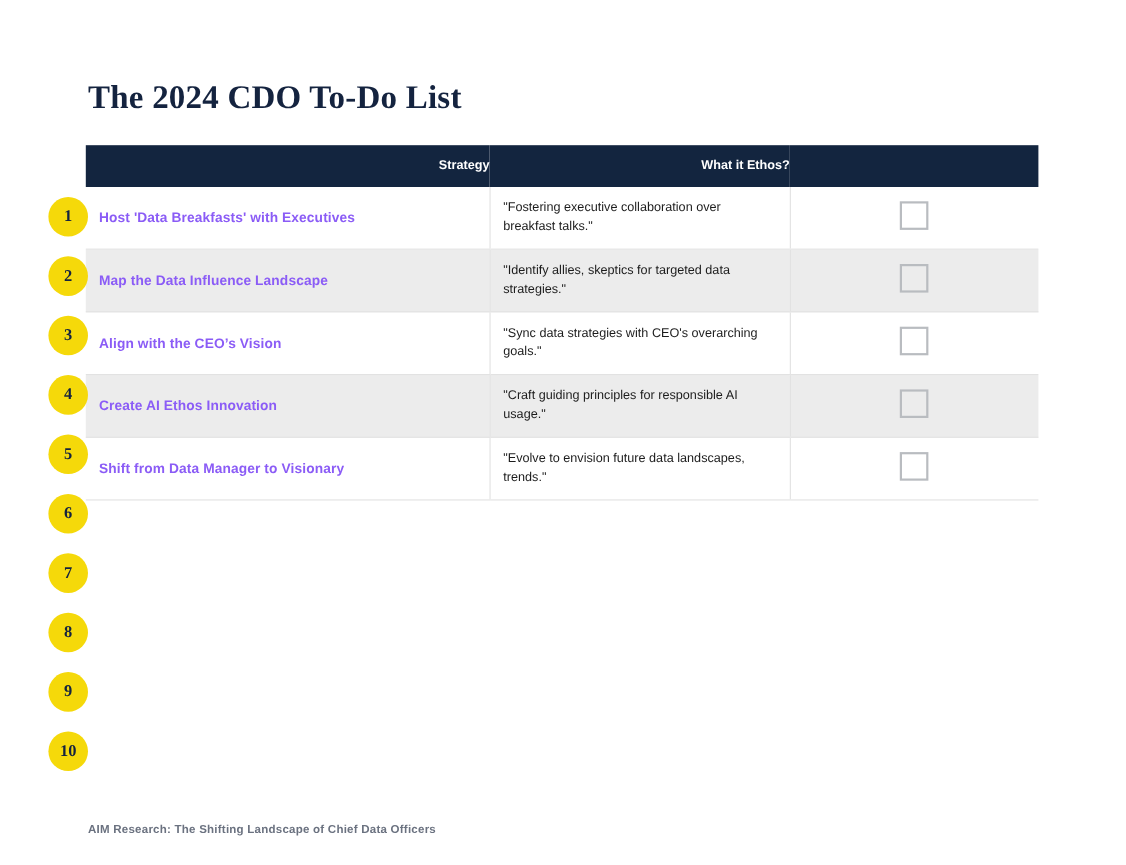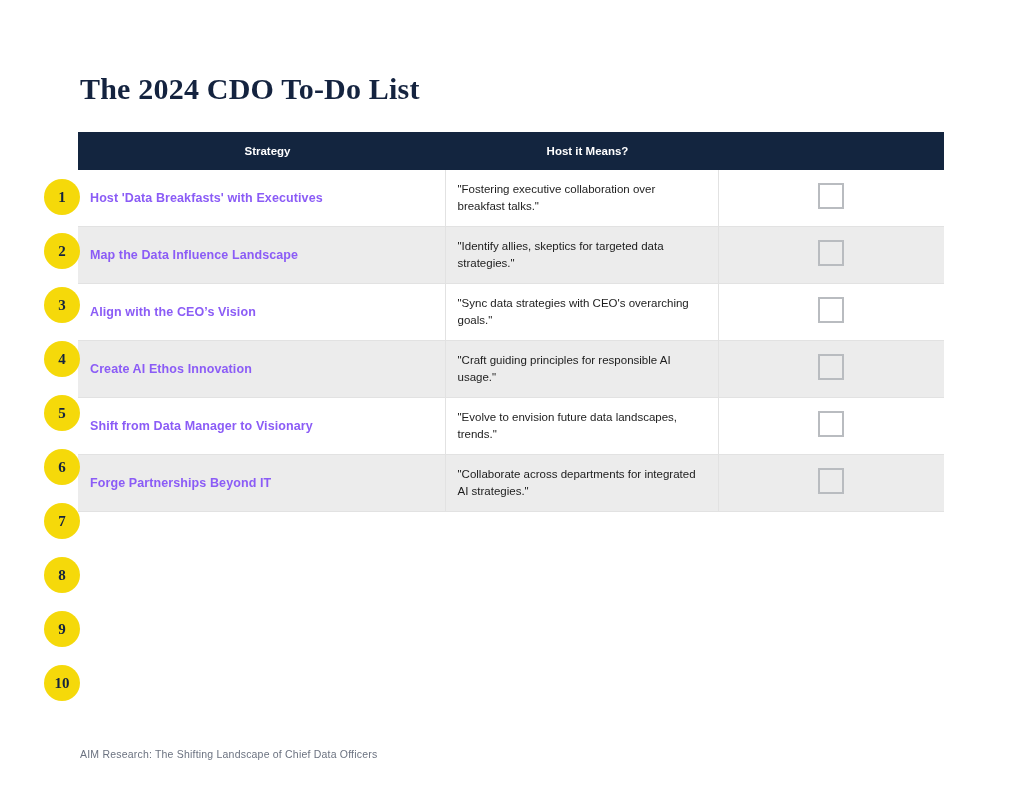--- a/index.html
+++ b/index.html
@@ -39,21 +39,21 @@
   table.todo {
     border-collapse: collapse;
     width: 866px;
     table-layout: fixed;
   }
   table.todo thead th {
     background: #13253f;
     color: #ffffff;
     font-size: 11.5px;
     font-weight: bold;
-    text-align: center;
+    text-align: right;
     padding: 12px 0 12px 12px;
     height: 14px;
     vertical-align: middle;
   }
   col.c-strategy { width: 367px; }
   col.c-means { width: 273px; }
   col.c-check { width: 226px; }
 
   table.todo tbody td {
     border-bottom: 1px solid #e2e2e2;
@@ -104,21 +104,21 @@
     display: flex;
     align-items: center;
     justify-content: center;
     font-family: "Liberation Serif", serif;
   }
   .footer {
     position: absolute;
     left: 80px;
     top: 748px;
     font-size: 10.5px;
-    font-weight: normal;
+    font-weight: bold;
     color: #6b7280;
     letter-spacing: 0.2px;
   }
 </style>
 </head>
 <body>
 
 <div class="page">
 
   <div class="title">The 2024 CDO To-Do List</div>
@@ -126,21 +126,21 @@
   <div class="table-wrap">
     <table class="todo">
       <colgroup>
         <col class="c-strategy">
         <col class="c-means">
         <col class="c-check">
       </colgroup>
       <thead>
         <tr>
           <th>Strategy</th>
-          <th>Host it Means?</th>
+          <th>What it Ethos?</th>
           <th></th>
         </tr>
       </thead>
       <tbody>
         <tr class="row-odd">
           <td class="strategy">Host 'Data Breakfasts' with Executives</td>
           <td class="means">"Fostering executive collaboration over breakfast talks."</td>
           <td class="check"><span class="checkbox"></span></td>
         </tr>
         <tr class="row-even">
@@ -156,25 +156,20 @@
         <tr class="row-even">
           <td class="strategy">Create AI Ethos Innovation</td>
           <td class="means">"Craft guiding principles for responsible AI usage."</td>
           <td class="check"><span class="checkbox"></span></td>
         </tr>
         <tr class="row-odd">
           <td class="strategy">Shift from Data Manager to Visionary</td>
           <td class="means">"Evolve to envision future data landscapes, trends."</td>
           <td class="check"><span class="checkbox"></span></td>
         </tr>
-        <tr class="row-even">
-          <td class="strategy">Forge Partnerships Beyond IT</td>
-          <td class="means">"Collaborate across departments for integrated AI strategies."</td>
-          <td class="check"><span class="checkbox"></span></td>
-        </tr>
       </tbody>
     </table>
   </div>
 
   <div class="badge" style="top:179px;">1</div>
   <div class="badge" style="top:233px;">2</div>
   <div class="badge" style="top:287px;">3</div>
   <div class="badge" style="top:341px;">4</div>
   <div class="badge" style="top:395px;">5</div>
   <div class="badge" style="top:449px;">6</div>

